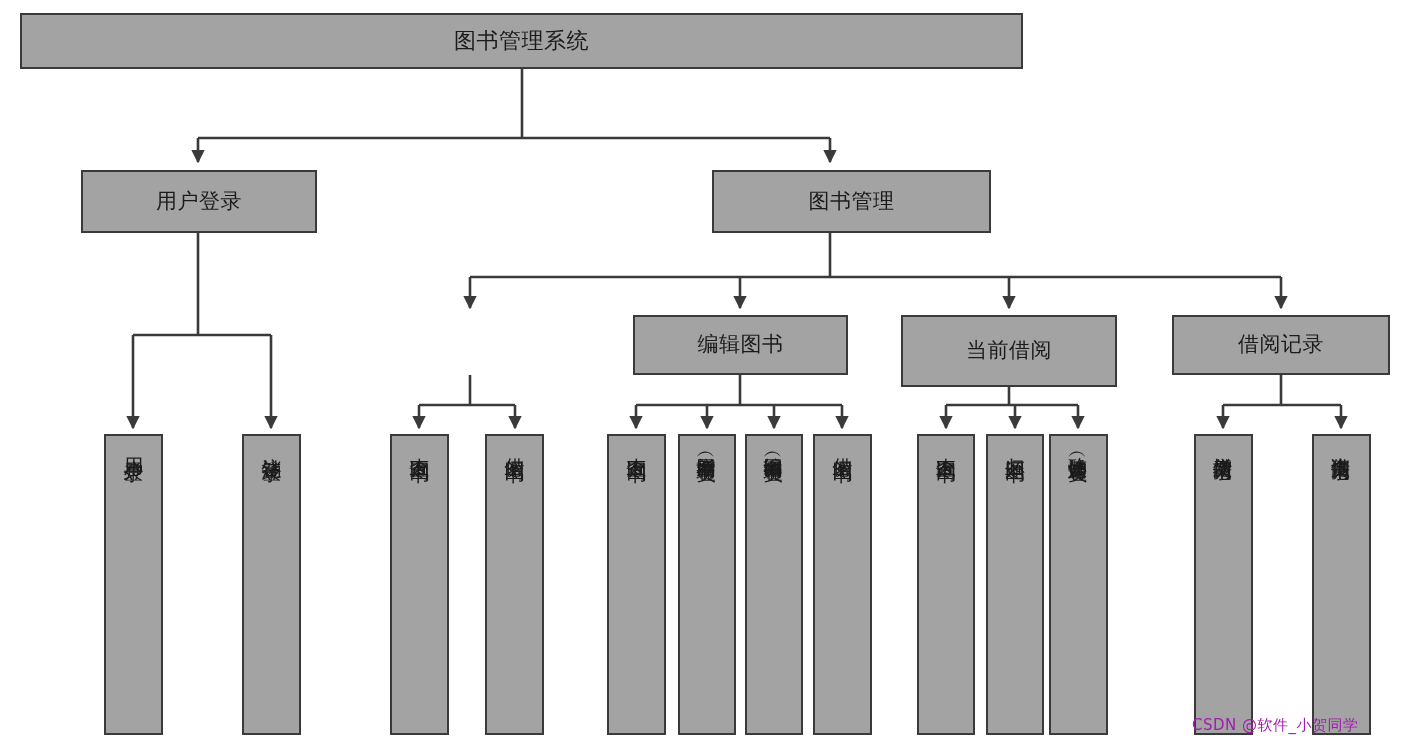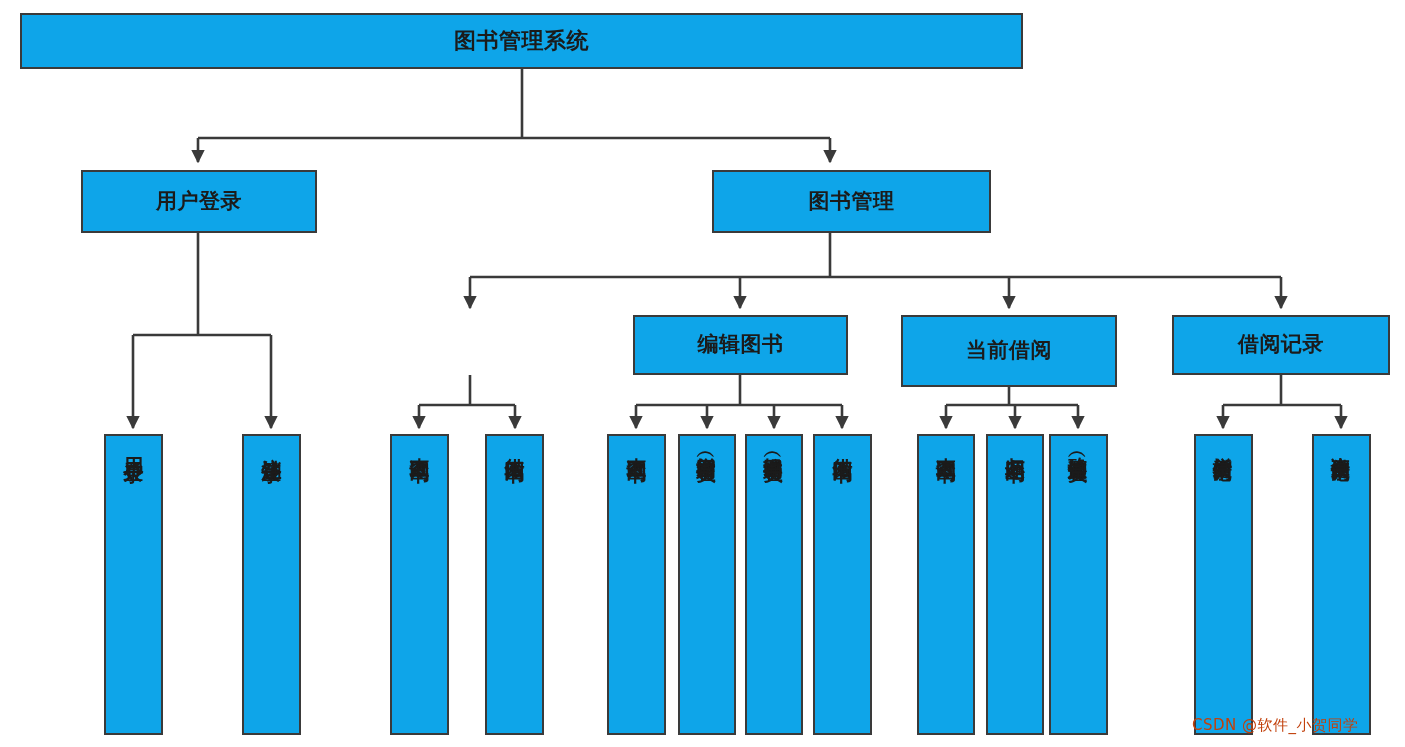--- a/index.html
+++ b/index.html
@@ -17,27 +17,26 @@
   svg#wires{
     position:absolute;
     left:0; top:0;
     width:1405px;
     height:747px;
     pointer-events:none;
   }
   .node{
     position:absolute;
     box-sizing:border-box;
-    background:#0ea5e9;
+    background:#a3a3a3;
     border:2.4px solid #3a3a3a;
     display:flex;
     align-items:center;
     justify-content:center;
     color:#1b1b1b;
-    font-weight:bold;
   }
   .node .label{
     display:block;
     text-align:center;
     line-height:1.22;
     white-space:pre;
   }
   
   .node.horiz .label{
     font-size:21px;
@@ -55,21 +54,21 @@
     text-orientation:upright;
     font-size:20px;
     line-height:1.06;
     letter-spacing:2px;
     white-space:nowrap;
   }
   .node.vert.tall .label{ font-size:19px; letter-spacing:1px; }
   .watermark{
     position:absolute;
     font-size:15px;
-    color:#c2410c;
+    color:#a21caf;
     letter-spacing:0.5px;
     white-space:nowrap;
     user-select:none;
   }
 </style>
 </head>
 <body>
 
 <div id="canvas">
 

